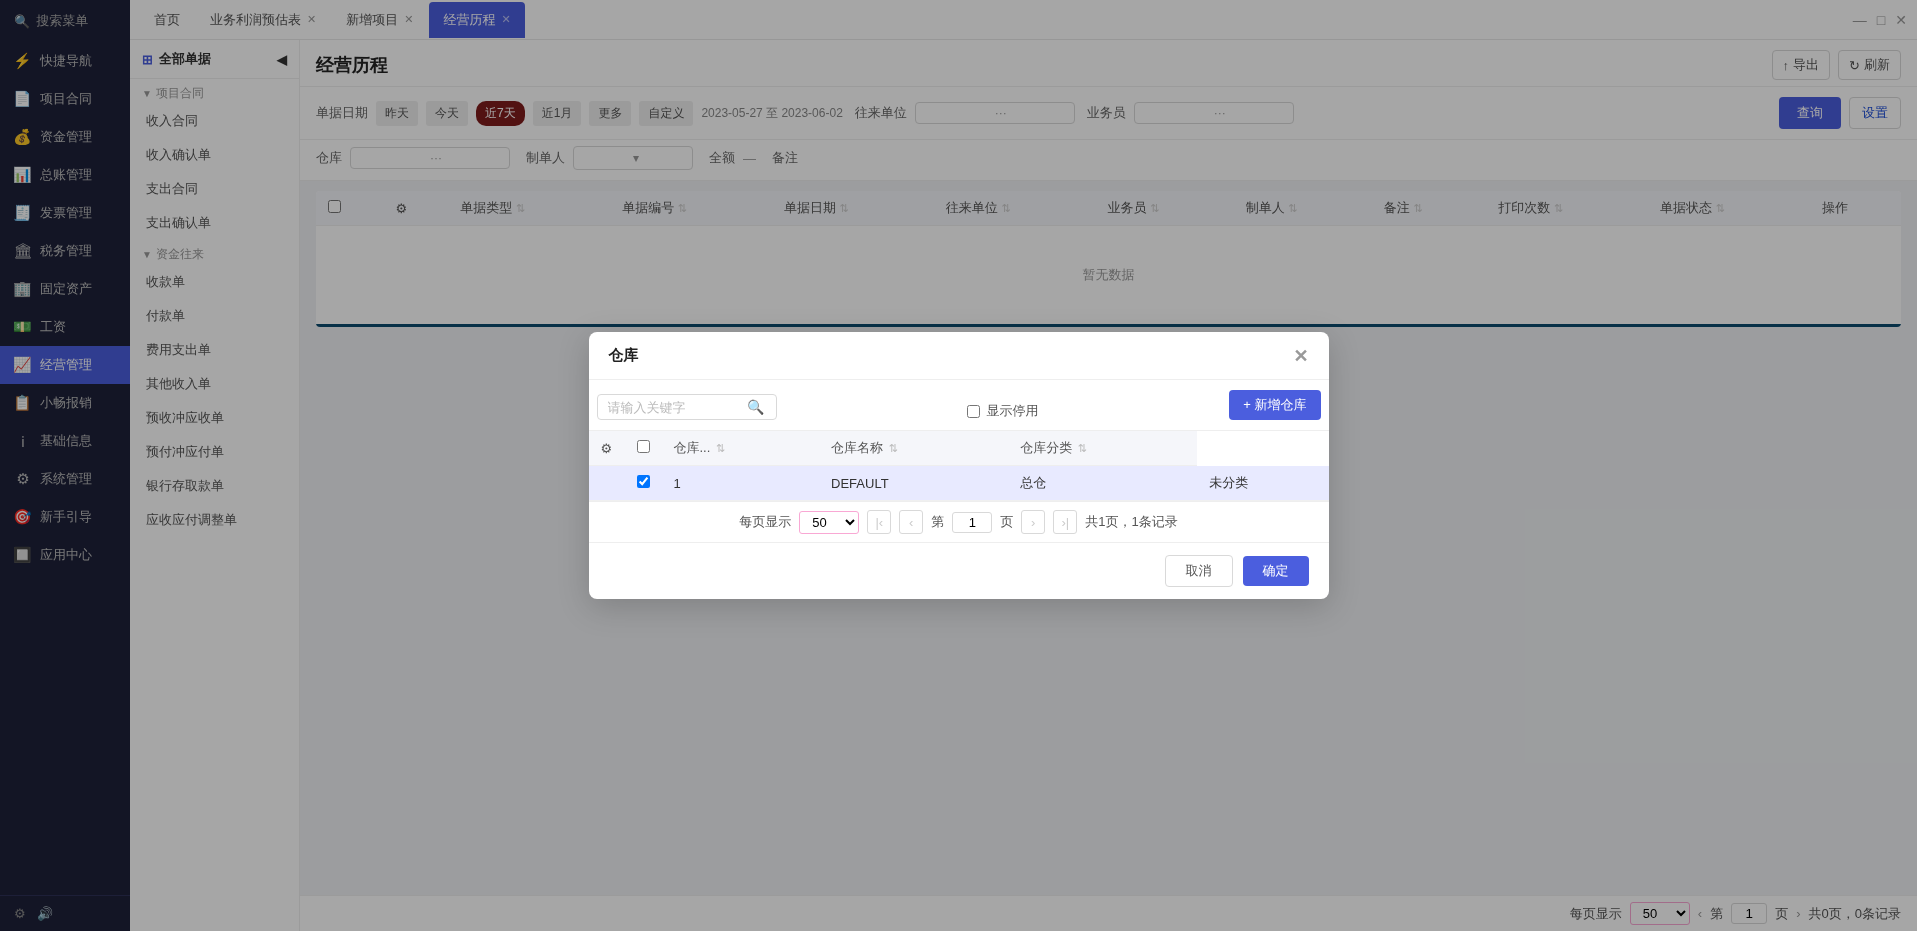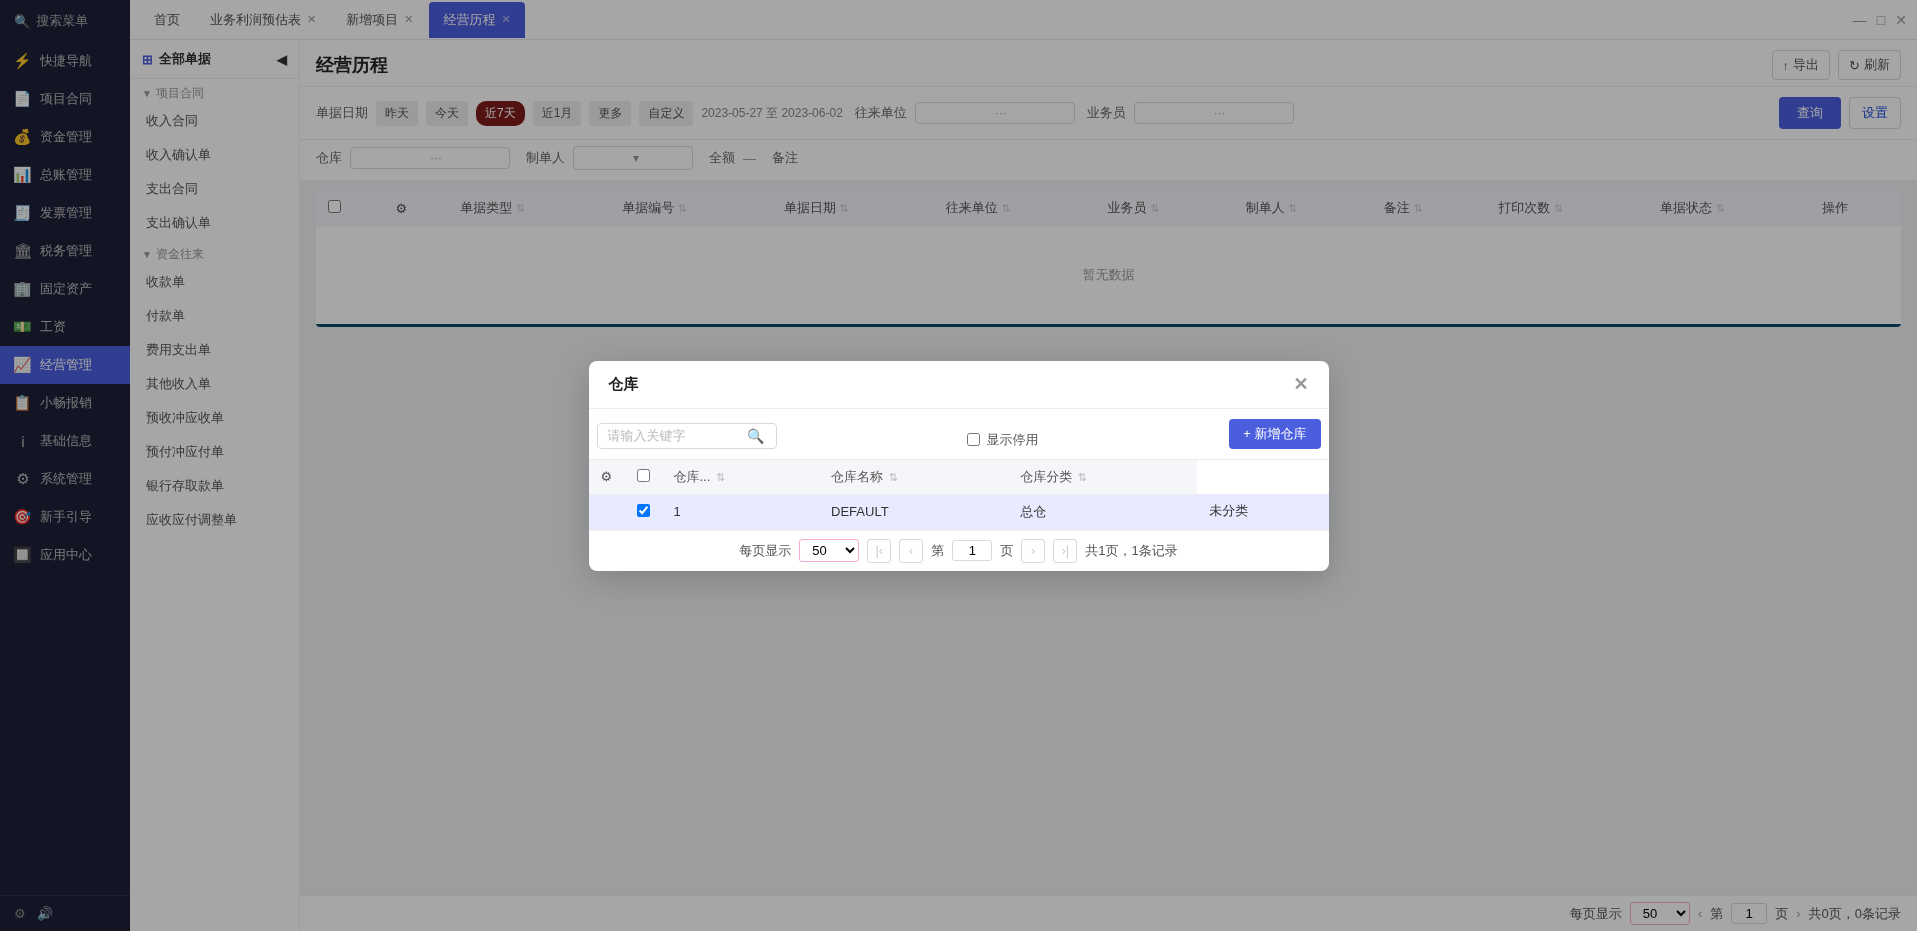--- a/index.html
+++ b/index.html
@@ -573,14 +573,18 @@
           <span>第</span>
           <input type="text" value="1" class="page-input" style="">
           <span>页</span>
           <div class="page-btn disabled">›</div>
           <div class="page-btn disabled">›|</div>
           <span>共1页，1条记录</span>
         </div>
       </div>
     </div>
 
+    <div class="dialog-footer">
+      <button class="btn-cancel">取消</button>
+      <button class="btn-confirm">确定</button>
+    </div>
   </div>
 </div>
 
 </body></html>

